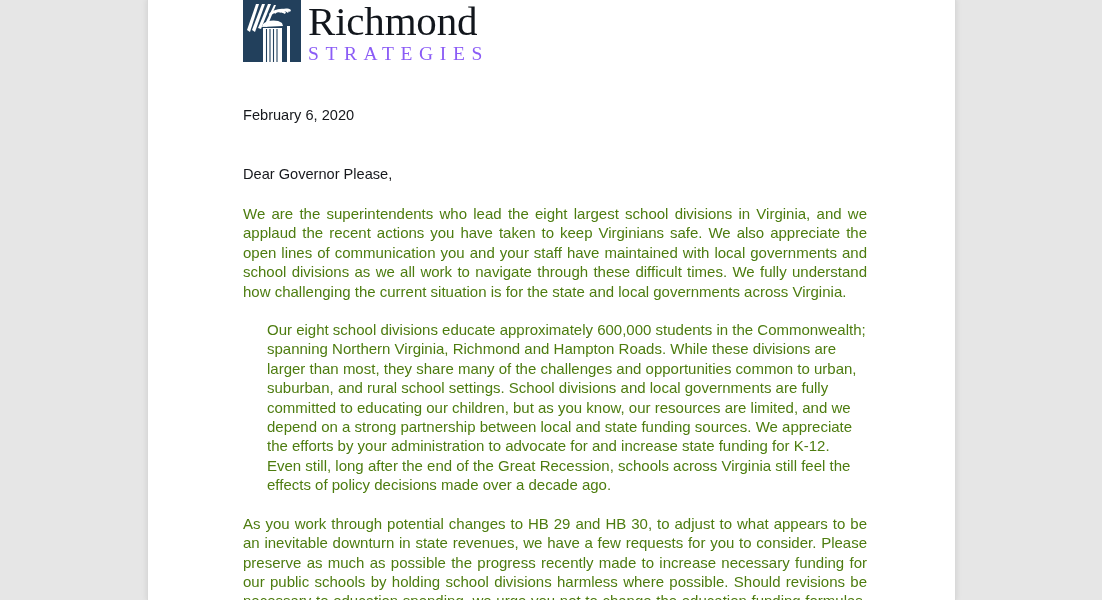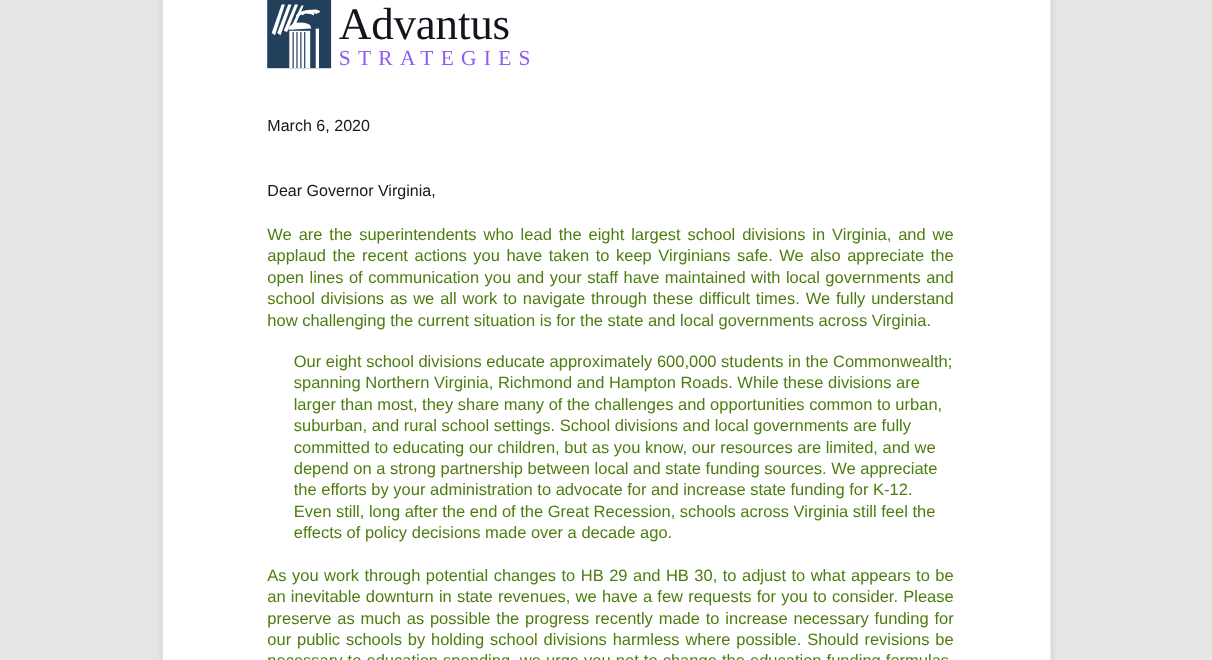--- a/index.html
+++ b/index.html
@@ -145,29 +145,29 @@
               <g stroke="#22405c" stroke-width="1.1">
                 <line x1="23.5" y1="29" x2="23.5" y2="62"></line>
                 <line x1="27" y1="29" x2="27" y2="62"></line>
                 <line x1="30.5" y1="29" x2="30.5" y2="62"></line>
                 <line x1="34" y1="29" x2="34" y2="62"></line>
               </g>
               <rect x="44" y="26" width="3" height="36" fill="#ffffff"></rect>
             </svg>
           </div>
           <div class="logo-words">
-            <div class="logo-name">Advantus</div>
+            <div class="logo-name">Richmond</div>
             <div class="logo-tagline">STRATEGIES</div>
           </div>
         </div>
       </div>
 
-      <div class="letter-date">March 6, 2020</div>
+      <div class="letter-date">February 6, 2020</div>
 
-      <div class="letter-salutation">Dear Governor Virginia,</div>
+      <div class="letter-salutation">Dear Governor Please,</div>
 
       <div class="letter-body">
         <p class="para justified">We are the superintendents who lead the eight largest school divisions in Virginia, and we applaud the recent actions you have taken to keep Virginians safe. We also appreciate the open lines of communication you and your staff have maintained with local governments and school divisions as we all work to navigate through these difficult times. We fully understand how challenging the current situation is for the state and local governments across Virginia.</p>
         <p class="para left">Our eight school divisions educate approximately 600,000 students in the Commonwealth; spanning Northern Virginia, Richmond and Hampton Roads. While these divisions are larger than most, they share many of the challenges and opportunities common to urban, suburban, and rural school settings. School divisions and local governments are fully committed to educating our children, but as you know, our resources are limited, and we depend on a strong partnership between local and state funding sources. We appreciate the efforts by your administration to advocate for and increase state funding for K-12. Even still, long after the end of the Great Recession, schools across Virginia still feel the effects of policy decisions made over a decade ago.</p>
         <p class="para justified">As you work through potential changes to HB 29 and HB 30, to adjust to what appears to be an inevitable downturn in state revenues, we have a few requests for you to consider. Please preserve as much as possible the progress recently made to increase necessary funding for our public schools by holding school divisions harmless where possible. Should revisions be necessary to education spending, we urge you not to change the education funding formulas, which could</p>
       </div>
 
     </div>
   </div>
 </div>

